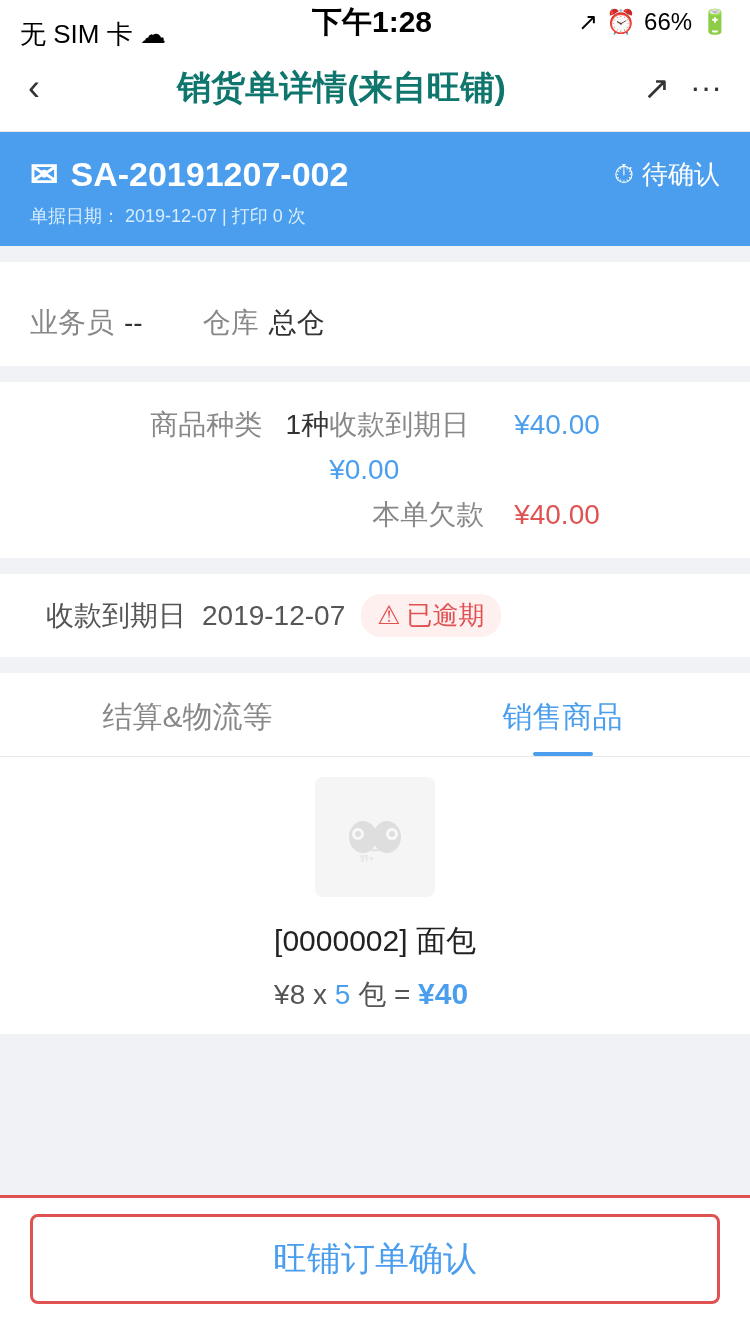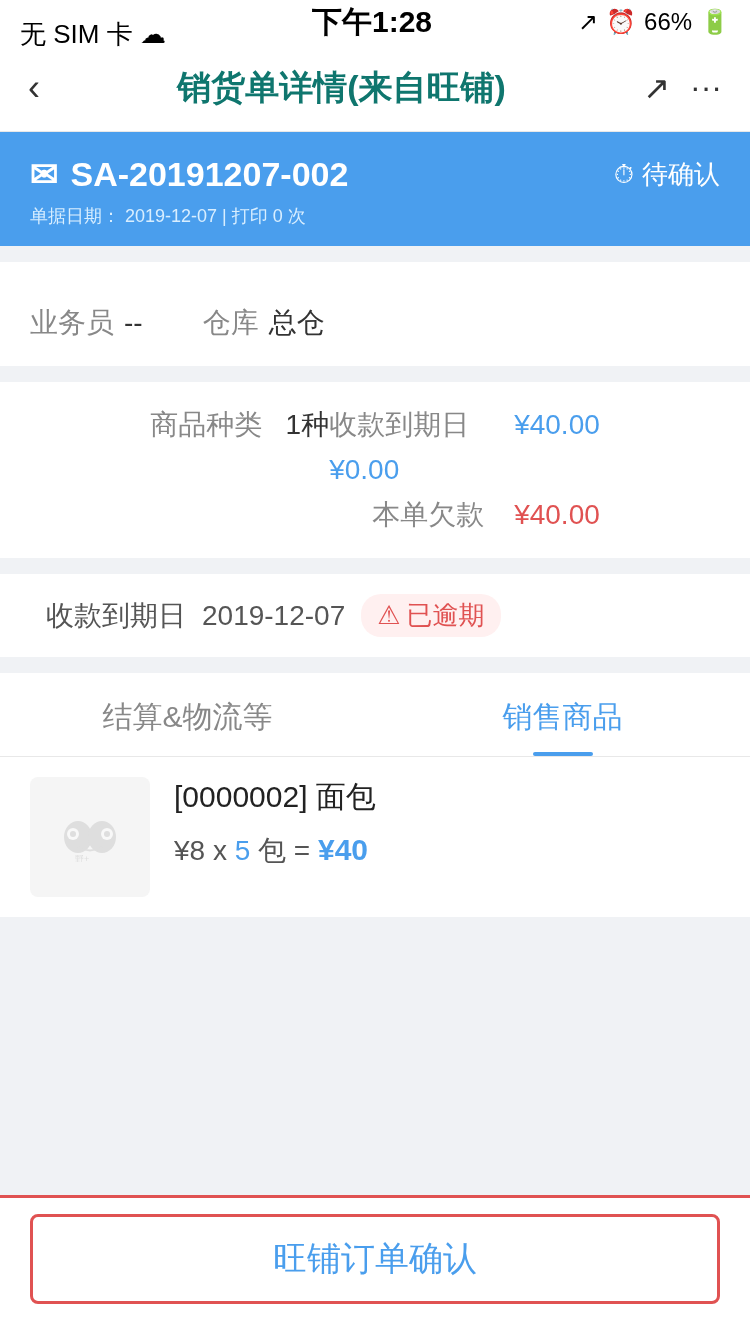--- a/index.html
+++ b/index.html
@@ -228,21 +228,22 @@
       border-radius: 2px;
     }
 
     
     .product-list {
       padding: 20px 30px;
     }
     .product-item {
       display: flex;
       gap: 24px;
-      align-items: flex-start;
+      align-items: center;
+      flex-direction: column;
     }
     .product-thumb {
       width: 120px;
       height: 120px;
       background: #f5f5f5;
       border-radius: 8px;
       display: flex;
       align-items: center;
       justify-content: center;
       flex-shrink: 0;

